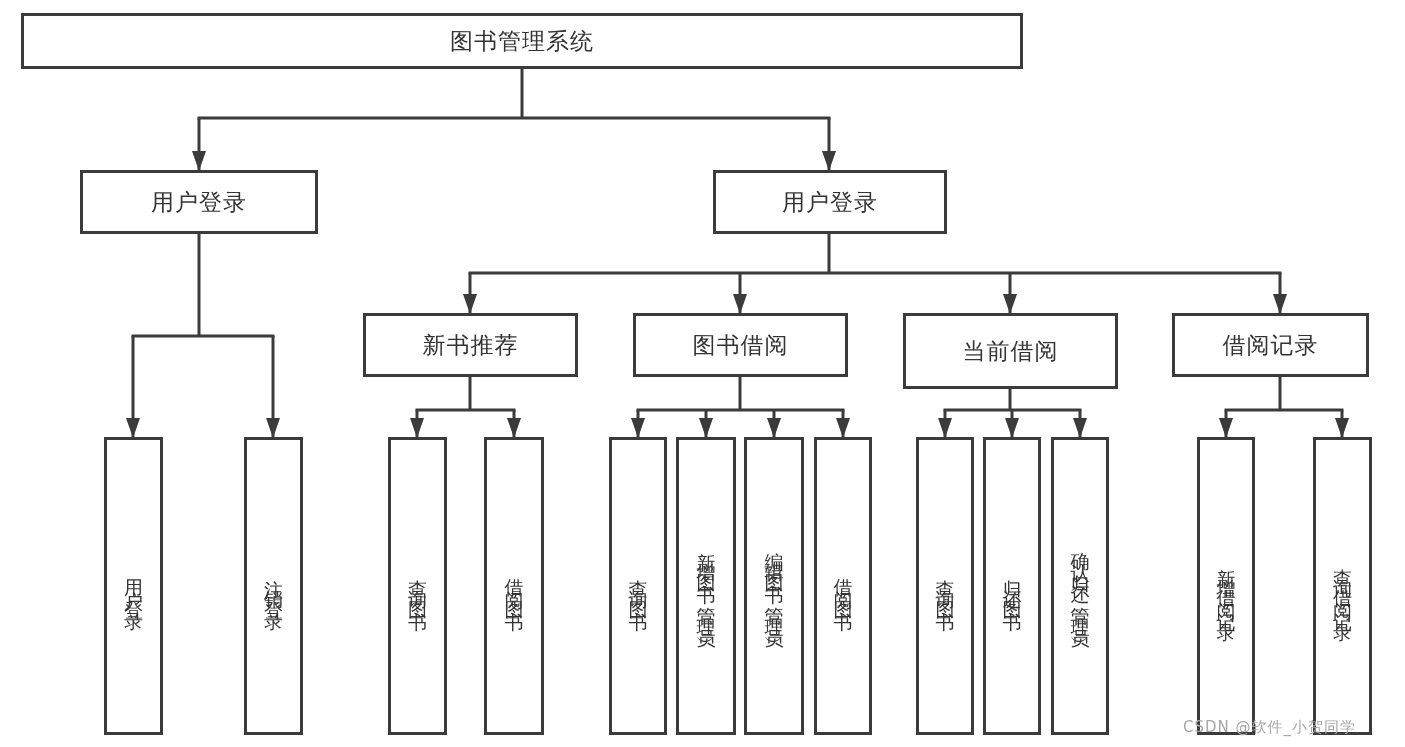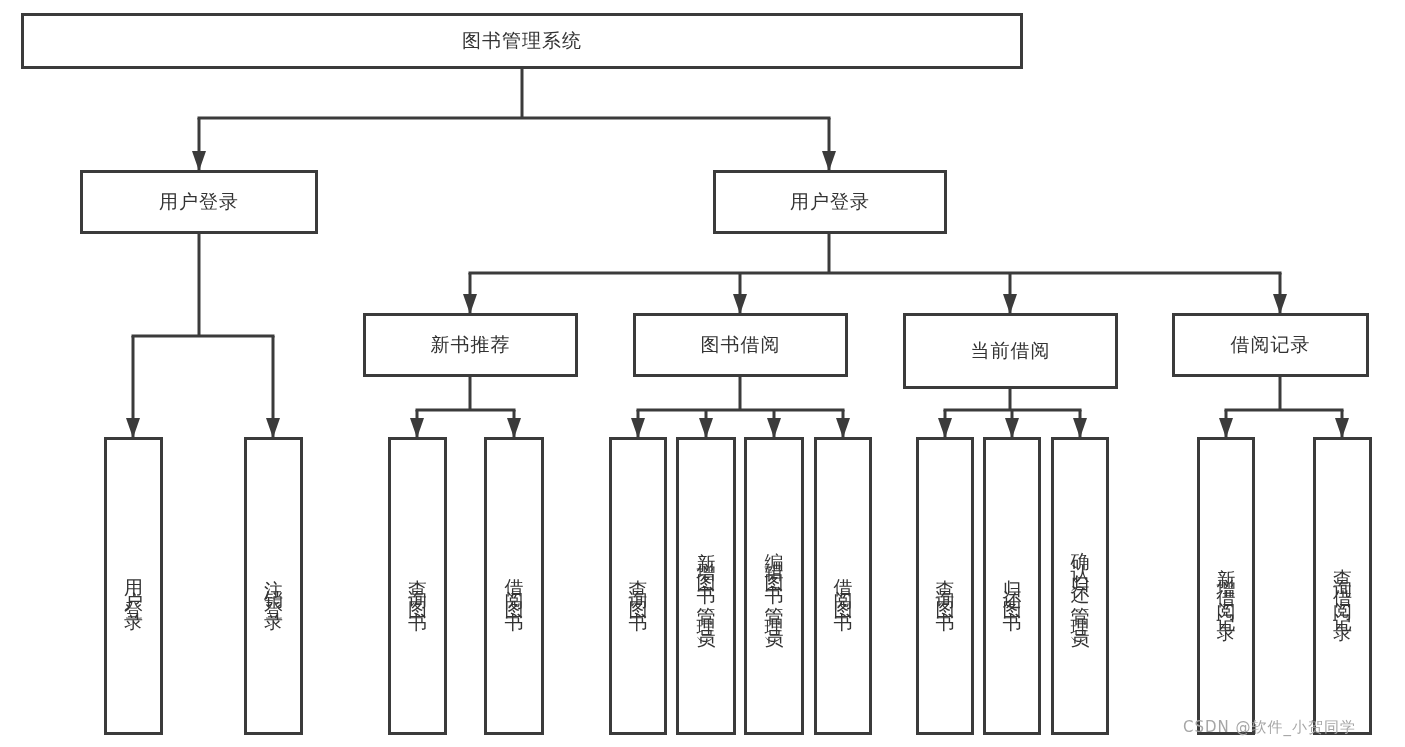--- a/index.html
+++ b/index.html
@@ -27,21 +27,21 @@
   .arrowhead{fill:var(--line);}
   .node{
     position:absolute;
     box-sizing:border-box;
     background:#ffffff;
     border:3px solid var(--border);
     display:flex;
     align-items:center;
     justify-content:center;
     color:var(--text);
-    font-size:19px;
+    font-size:23px;
     letter-spacing:1px;
     white-space:nowrap;
   }
   .vnode{
     font-size:19px;
     letter-spacing:0;
   }
   .vtext{
     writing-mode:vertical-lr;
     text-orientation:mixed;

